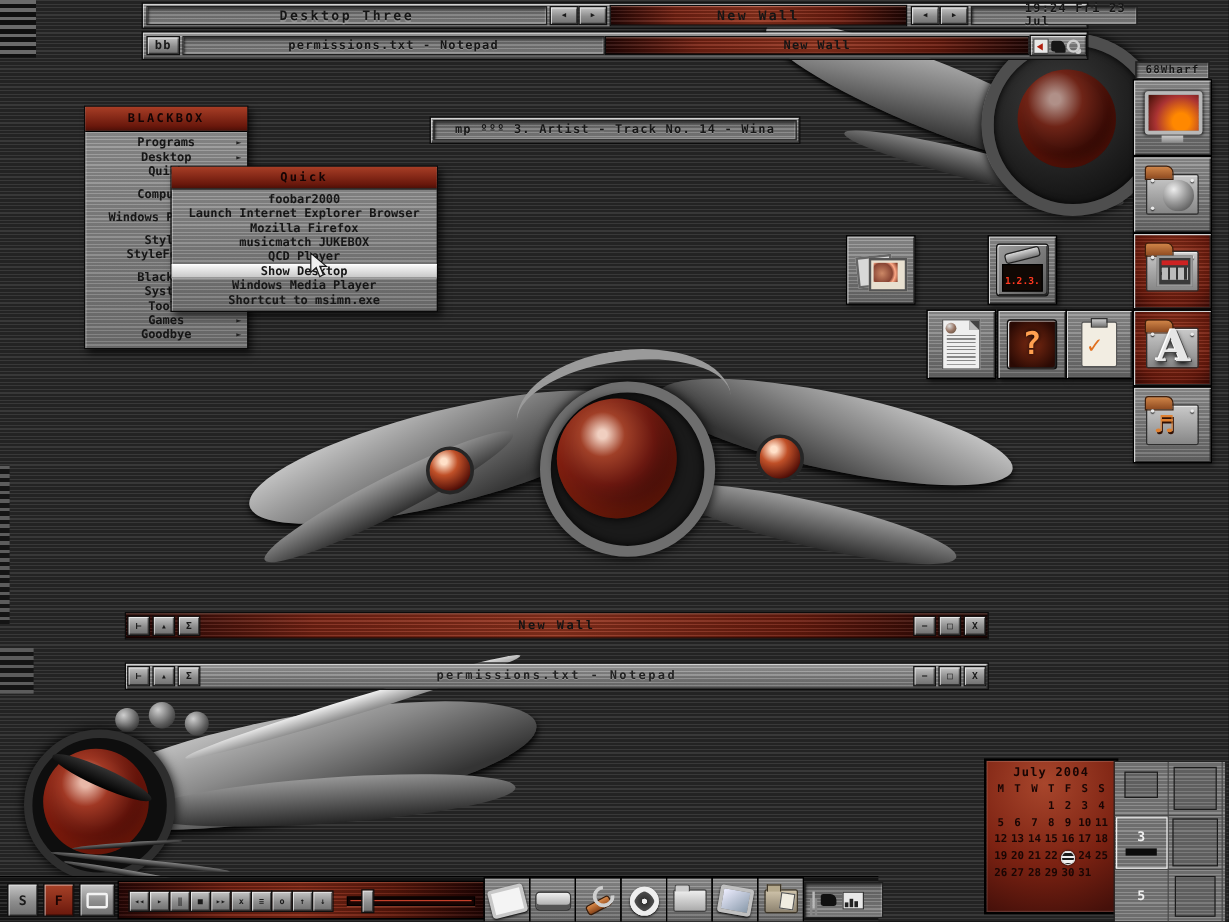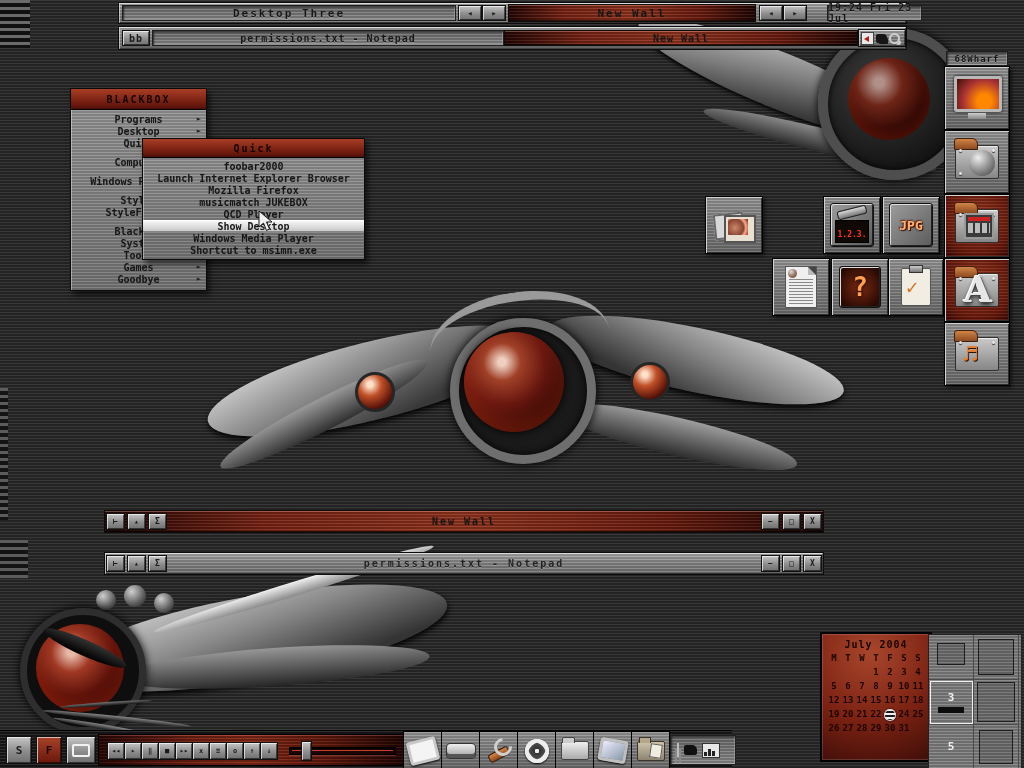--- a/index.html
+++ b/index.html
@@ -117,36 +117,39 @@
   <div class="blade" style="left:52px;top:726px;width:120px;height:5px;transform:rotate(10deg);background:linear-gradient(180deg,#8a8a8a,#1c1c1c);"></div>
   <div class="blade" style="left:60px;top:702px;width:92px;height:4px;transform:rotate(-4deg);background:linear-gradient(180deg,#777,#111);"></div>
 
   <div class="abs raised" style="left:118px;top:2px;width:787px;height:20px;">
     <div class="abs sunken px emboss" style="left:3px;top:2px;width:332px;height:14px;display:flex;align-items:center;justify-content:center;font-size:11px;letter-spacing:2px;">Desktop Three</div>
     <div class="abs btn" style="left:339px;top:2px;width:22px;height:14px;">◂</div>
     <div class="abs btn" style="left:363px;top:2px;width:22px;height:14px;">▸</div>
     <div class="abs redgrad px" style="left:389px;top:1px;width:246px;height:16px;display:flex;align-items:center;justify-content:center;font-size:11px;letter-spacing:2px;">New Wall</div>
     <div class="abs btn" style="left:640px;top:2px;width:22px;height:14px;">◂</div>
     <div class="abs btn" style="left:664px;top:2px;width:22px;height:14px;">▸</div>
-    <div class="abs sunken px emboss" style="left:708px;top:2px;width:93px;height:14px;display:flex;align-items:center;justify-content:center;font-size:10px;">19:24 Fri 23 Jul</div>
+    <div class="abs sunken px emboss" style="left:690px;top:2px;width:93px;height:14px;display:flex;align-items:center;justify-content:center;font-size:10px;padding-left:44px;">19:24 Fri 23 Jul</div>
   </div>
 
   <div class="abs raised" style="left:118px;top:26px;width:787px;height:22px;">
     <div class="abs btn px" style="left:3px;top:3px;width:26px;height:14px;font-size:10px;">bb</div>
     <div class="abs sunken px emboss" style="left:33px;top:3px;width:350px;height:14px;display:flex;align-items:center;justify-content:center;">permissions.txt - Notepad</div>
     <div class="abs redgrad px" style="left:385px;top:3px;width:352px;height:14px;display:flex;align-items:center;justify-content:center;">New Wall</div>
     <div class="abs raised" style="left:739px;top:2px;width:44px;height:16px;display:flex;align-items:center;gap:2px;padding-left:2px;">
       <span style="width:11px;height:11px;background:#e8e8e8;border:1px solid #444;display:inline-block;position:relative;">
           <span style="position:absolute;left:2px;top:3px;width:0;height:0;border-top:3px solid transparent;border-bottom:3px solid transparent;border-right:5px solid #b02010;"></span>
         </span>
       <span style="width:11px;height:9px;background:#161616;border-radius:2px 4px 2px 2px;display:inline-block;box-shadow:2px 2px 0 -1px #161616;"></span>
       <span style="width:7px;height:7px;border:2px solid #cfcfcf;border-radius:50%;display:inline-block;box-shadow:4px 4px 0 -3px #cfcfcf;"></span>
     </div>
   </div>
 
+  <div class="abs raised" style="left:358px;top:97px;width:307px;height:21px;">
+    <div class="abs sunken px emboss" style="left:2px;top:2px;right:2px;bottom:2px;display:flex;align-items:center;justify-content:center;white-space:nowrap;">mp ººº 3. Artist - Track No. 14 - Wina</div>
+  </div>
 
   <div class="abs menu" style="left:70px;top:88px;width:135px;padding-bottom:5px;">
     <div class="menu-title">BLACKBOX</div>
     <div style="padding-top:3px;">
       <div class="mi">
           <span>Programs</span>
           <span class="arr">►</span>
         </div>
       <div class="mi">
           <span>Desktop</span>
@@ -223,25 +226,20 @@
       <div style="position:absolute;left:0;top:6px;width:26px;height:22px;background:#d8d8d8;border:2px solid #666;transform:rotate(-6deg);"></div>
       <div style="position:absolute;left:10px;top:8px;width:28px;height:24px;background:#e8e0d0;border:2px solid #555;"></div>
       <div style="position:absolute;left:14px;top:12px;width:20px;height:16px;background:radial-gradient(circle at 35% 55%,#c86,#843 55%,#fa8 70%,#621);"></div>
     </div>
   </div>
   <div class="tile" style="left:823px;top:196px;width:56px;height:56px;">
     <div class="plate" style="width:42px;height:42px;flex-direction:column;">
       <div style="width:28px;height:7px;background:linear-gradient(180deg,#d8d8d8,#777);border:1px solid #222;border-radius:3px;transform:rotate(-14deg);margin-bottom:3px;"></div>
       <div style="background:#100804;border:1px solid #000;padding:1px 2px;"><span style="font-weight:bold;font-size:8px;color:#ff3820;">1.2.3.</span></div>
     </div>
-  </div>
-  <div class="tile" style="left:882px;top:196px;width:56px;height:56px;">
-    <div class="plate" style="width:42px;height:42px;">
-        <span class="stamp">JPG</span>
-      </div>
   </div>
   <div class="tile" style="left:772px;top:258px;width:56px;height:56px;">
     <div style="position:relative;width:30px;height:40px;background:#efefef;border:1px solid #555;">
       <div style="position:absolute;right:0;top:0;width:0;height:0;border-left:8px solid #bbb;border-top:8px solid #444;"></div>
       <div style="position:absolute;left:3px;top:12px;right:3px;bottom:3px;background:repeating-linear-gradient(180deg,#888 0 1px,transparent 1px 3px);"></div>
       <div style="position:absolute;left:2px;top:2px;width:9px;height:9px;border-radius:50%;background:radial-gradient(circle at 35% 30%,#ddd,#976 50%,#543);"></div>
     </div>
   </div>
   <div class="tile" style="left:831px;top:258px;width:56px;height:56px;">
     <div class="plate" style="width:40px;height:40px;background:radial-gradient(circle,#7c2a12,#2a0a04 80%);">

